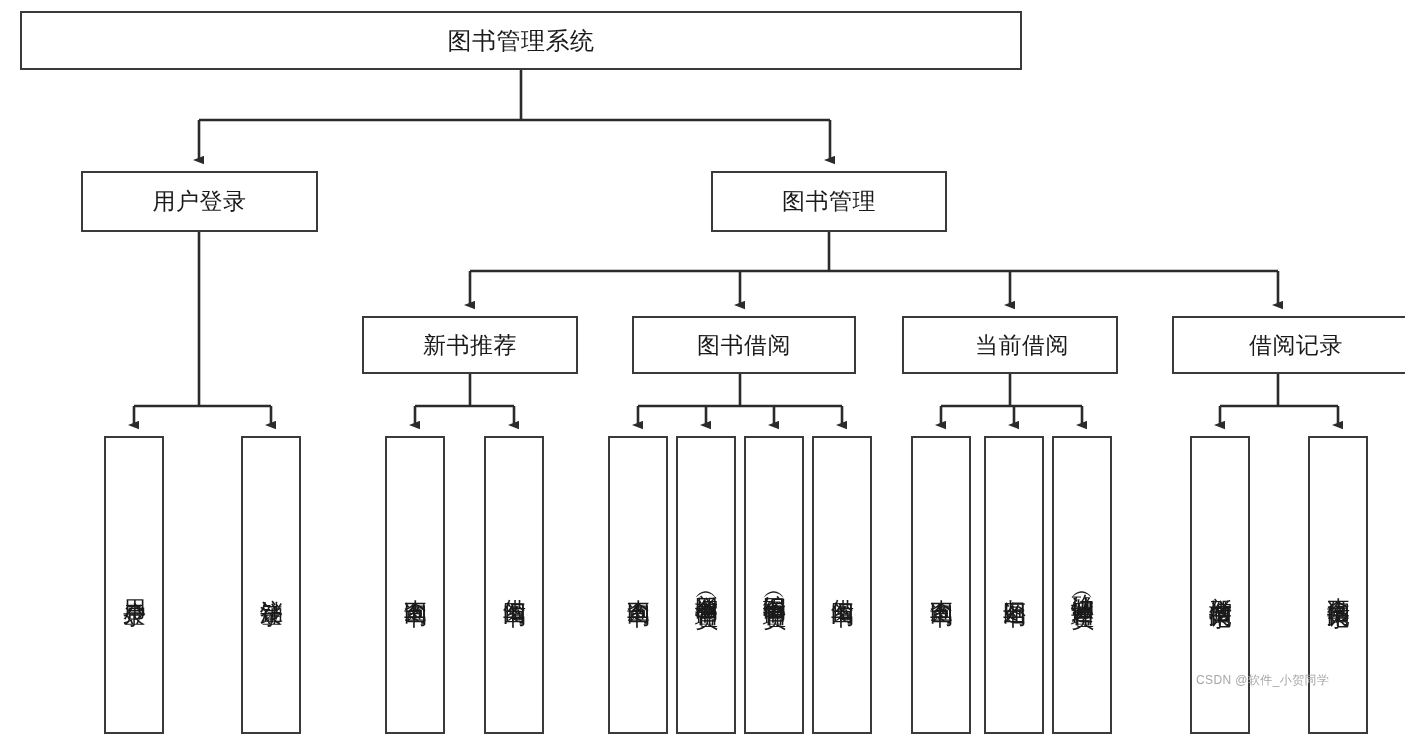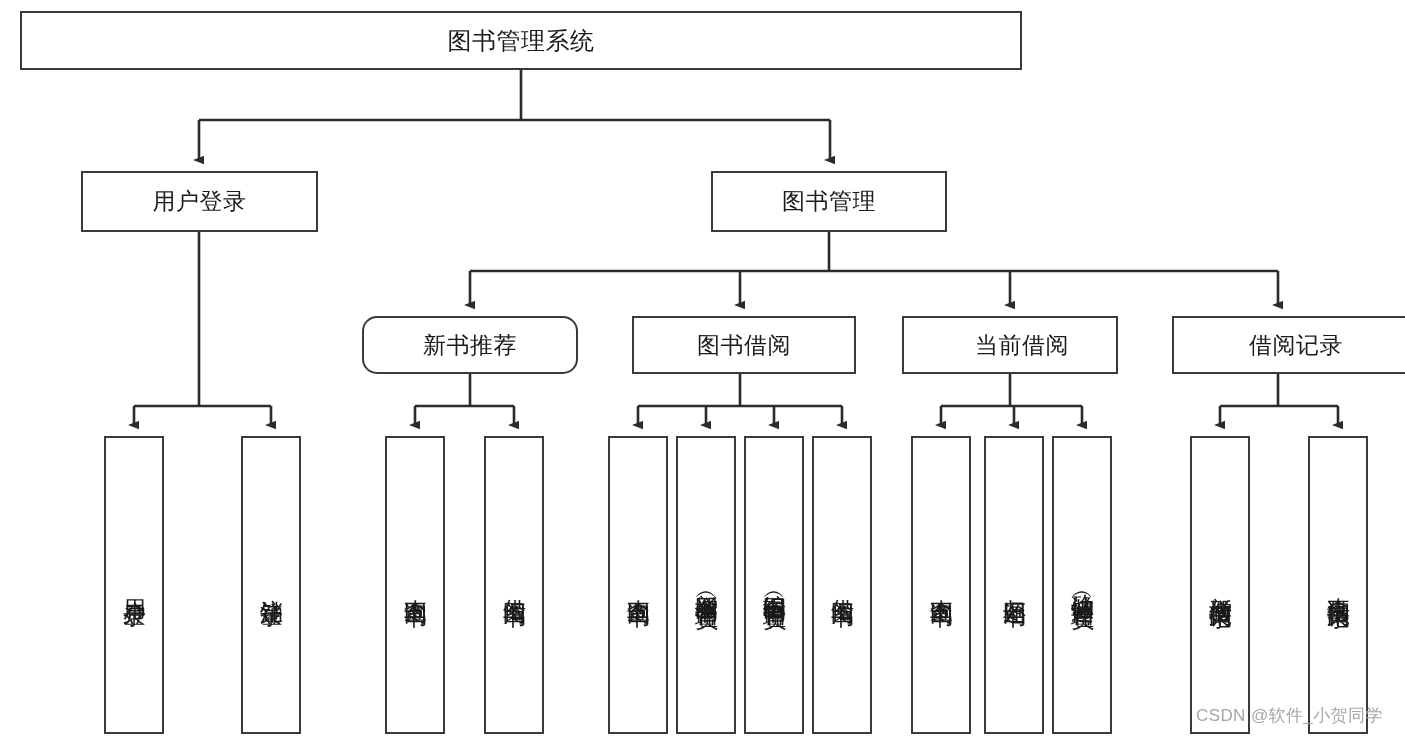--- a/index.html
+++ b/index.html
@@ -44,22 +44,22 @@
     font-size:23px;
     line-height:1.12;
     letter-spacing:2px;
     white-space:normal;
     max-height:286px;
   }
   #title-node .lbl{font-size:24px;}
 
   #watermark{
     position:absolute;
-    left:1196px;top:704px;
-    font-size:17px;
+    left:1196px;top:672px;
+    font-size:12px;
     color:#a6a6a6;
     white-space:nowrap;
     letter-spacing:0.4px;
   }
 </style>
 </head>
 <body>
 
 <div id="canvas">
 
@@ -119,21 +119,21 @@
     <span class="lbl">图书管理系统</span>
   </div>
 
   <div class="node horiz" style="left:81px;top:171px;width:237px;height:61px;">
     <span class="lbl">用户登录</span>
   </div>
   <div class="node horiz" style="left:711px;top:171px;width:236px;height:61px;justify-content:center;">
     <span class="lbl">图书管理</span>
   </div>
 
-  <div class="node horiz" style="left:362px;top:316px;width:216px;height:58px;border-radius:15px;">
+  <div class="node horiz" style="left:362px;top:316px;width:216px;height:58px;">
     <span class="lbl">新书推荐</span>
   </div>
   <div class="node horiz" style="left:632px;top:316px;width:224px;height:58px;">
     <span class="lbl">图书借阅</span>
   </div>
   <div class="node horiz" style="left:902px;top:316px;width:216px;height:58px;padding-left:24px;">
     <span class="lbl">当前借阅</span>
   </div>
   <div class="node horiz" style="left:1172px;top:316px;width:248px;height:58px;">
     <span class="lbl">借阅记录</span>

